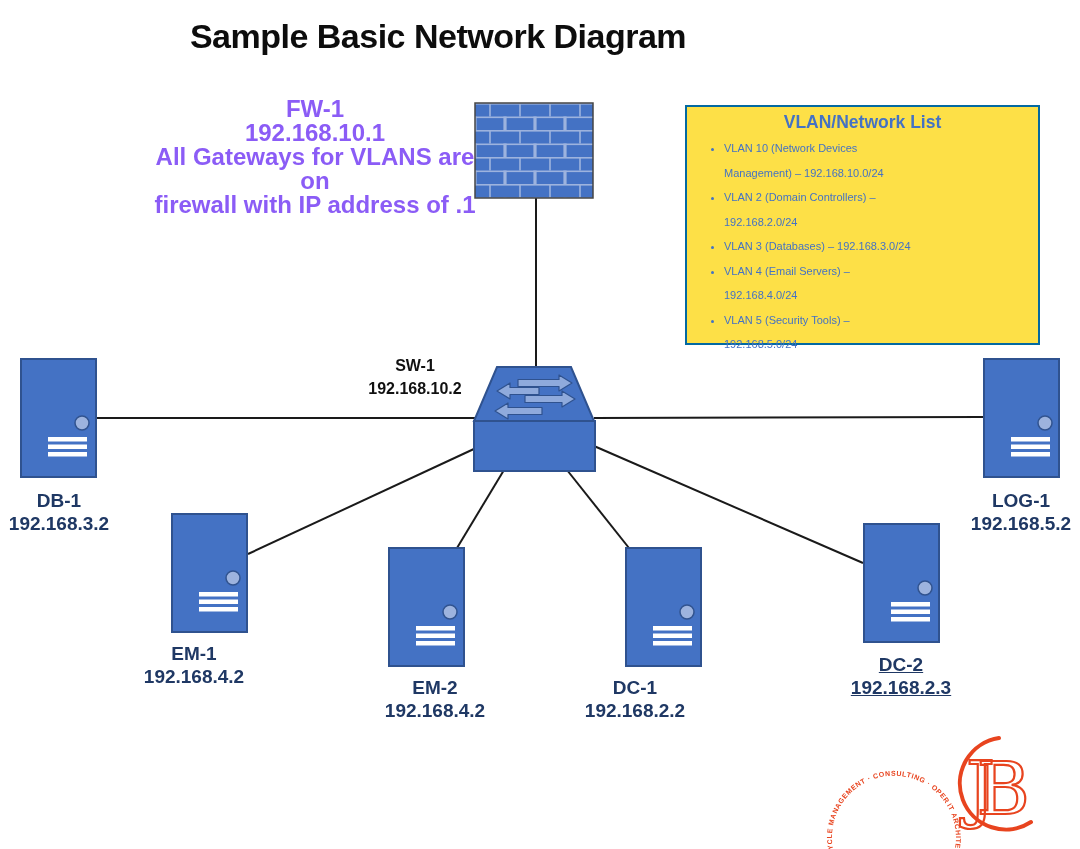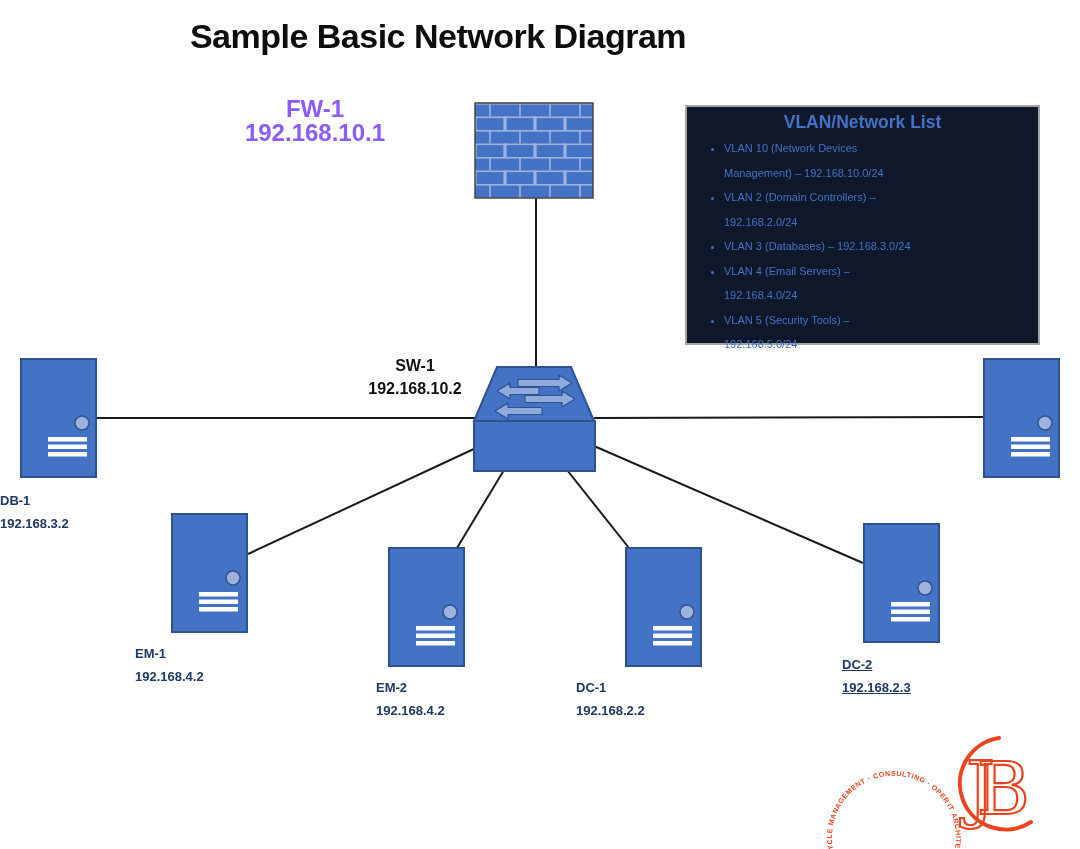--- a/index.html
+++ b/index.html
@@ -16,32 +16,32 @@
     left:145px; top:97px; width:340px; text-align:center;
     font-size:24px; font-weight:bold; color:#8b5cf6; line-height:24px;
   }
   .note-block .pre { white-space:pre-line; }
   .sw-label {
     left:330px; top:354px; width:170px; text-align:center;
     font-size:16px; font-weight:bold; color:#111; line-height:23px;
   }
   .vlan-box {
     left:685px; top:105px; width:355px; height:240px; box-sizing:border-box;
-    background:#0f172a; border:2px solid #a3a3a3; color:#4472c4;
+    background:#fde047; border:2px solid #0369a1; color:#4472c4;
   }
   .vlan-title { text-align:center; font-weight:bold; font-size:17.5px; margin-top:5px; }
   .vlan-box ul { margin:3px 0 0 0; padding-left:37px; }
   .vlan-box li {
     font-size:11px; line-height:24.5px; white-space:pre-line;
     max-width:302px;
   }
   .vlan-box li::marker { color:#4472c4; }
   .server { width:77px; height:120px; }
   .nodelabel {
-    width:118px; text-align:left; font-size:13px; font-weight:bold;
+    width:118px; text-align:center; font-size:19px; font-weight:bold;
     color:#1f3864; line-height:23px;
   }
   svg.layer { position:absolute; left:0; top:0; }
 </style>
 </head>
 <body>
 
 <div class="canvas">
 
   <svg class="layer" width="1080" height="849" viewBox="0 0 1080 849">
@@ -91,20 +91,22 @@
       </text>
       <text x="966" y="814" font-size="72" font-family="DejaVu Serif, serif" fill="none" stroke="#E8441F" stroke-width="2.2" letter-spacing="-18">JB</text>
     </g>
   </svg>
 
   <div class="abs title">Sample Basic Network Diagram</div>
 
   <div class="abs note-block">
     <div>FW-1</div>
     <div>192.168.10.1</div>
+    <div class="pre">All Gateways for VLANS are on
+firewall with IP address of .1</div>
   </div>
 
   <div class="abs sw-label">
     <div>SW-1</div>
     <div>192.168.10.2</div>
   </div>
 
   <div class="abs vlan-box">
     <div class="vlan-title">VLAN/Network List</div>
     <ul>
@@ -136,20 +138,24 @@
 
   <div class="abs server" style="left:983px; top:358px;">
     <svg width="77" height="120" viewBox="0 0 77 120">
       <rect x="1" y="1" width="75" height="118" fill="#4472C4" stroke="#2F528F" stroke-width="2"></rect>
       <circle cx="62" cy="65" r="7" fill="#9DB3DE" stroke="#31538F" stroke-width="1.5"></circle>
       <rect x="28" y="79" width="39" height="4.5" fill="#fff"></rect>
       <rect x="28" y="86.5" width="39" height="4.5" fill="#fff"></rect>
       <rect x="28" y="94" width="39" height="4.5" fill="#fff"></rect>
     </svg>
   </div>
+  <div class="abs nodelabel" style="left:962px; top:489px;">
+    <div>LOG-1</div>
+    <div>192.168.5.2</div>
+  </div>
 
   <div class="abs server" style="left:171px; top:513px;">
     <svg width="77" height="120" viewBox="0 0 77 120">
       <rect x="1" y="1" width="75" height="118" fill="#4472C4" stroke="#2F528F" stroke-width="2"></rect>
       <circle cx="62" cy="65" r="7" fill="#9DB3DE" stroke="#31538F" stroke-width="1.5"></circle>
       <rect x="28" y="79" width="39" height="4.5" fill="#fff"></rect>
       <rect x="28" y="86.5" width="39" height="4.5" fill="#fff"></rect>
       <rect x="28" y="94" width="39" height="4.5" fill="#fff"></rect>
     </svg>
   </div>

